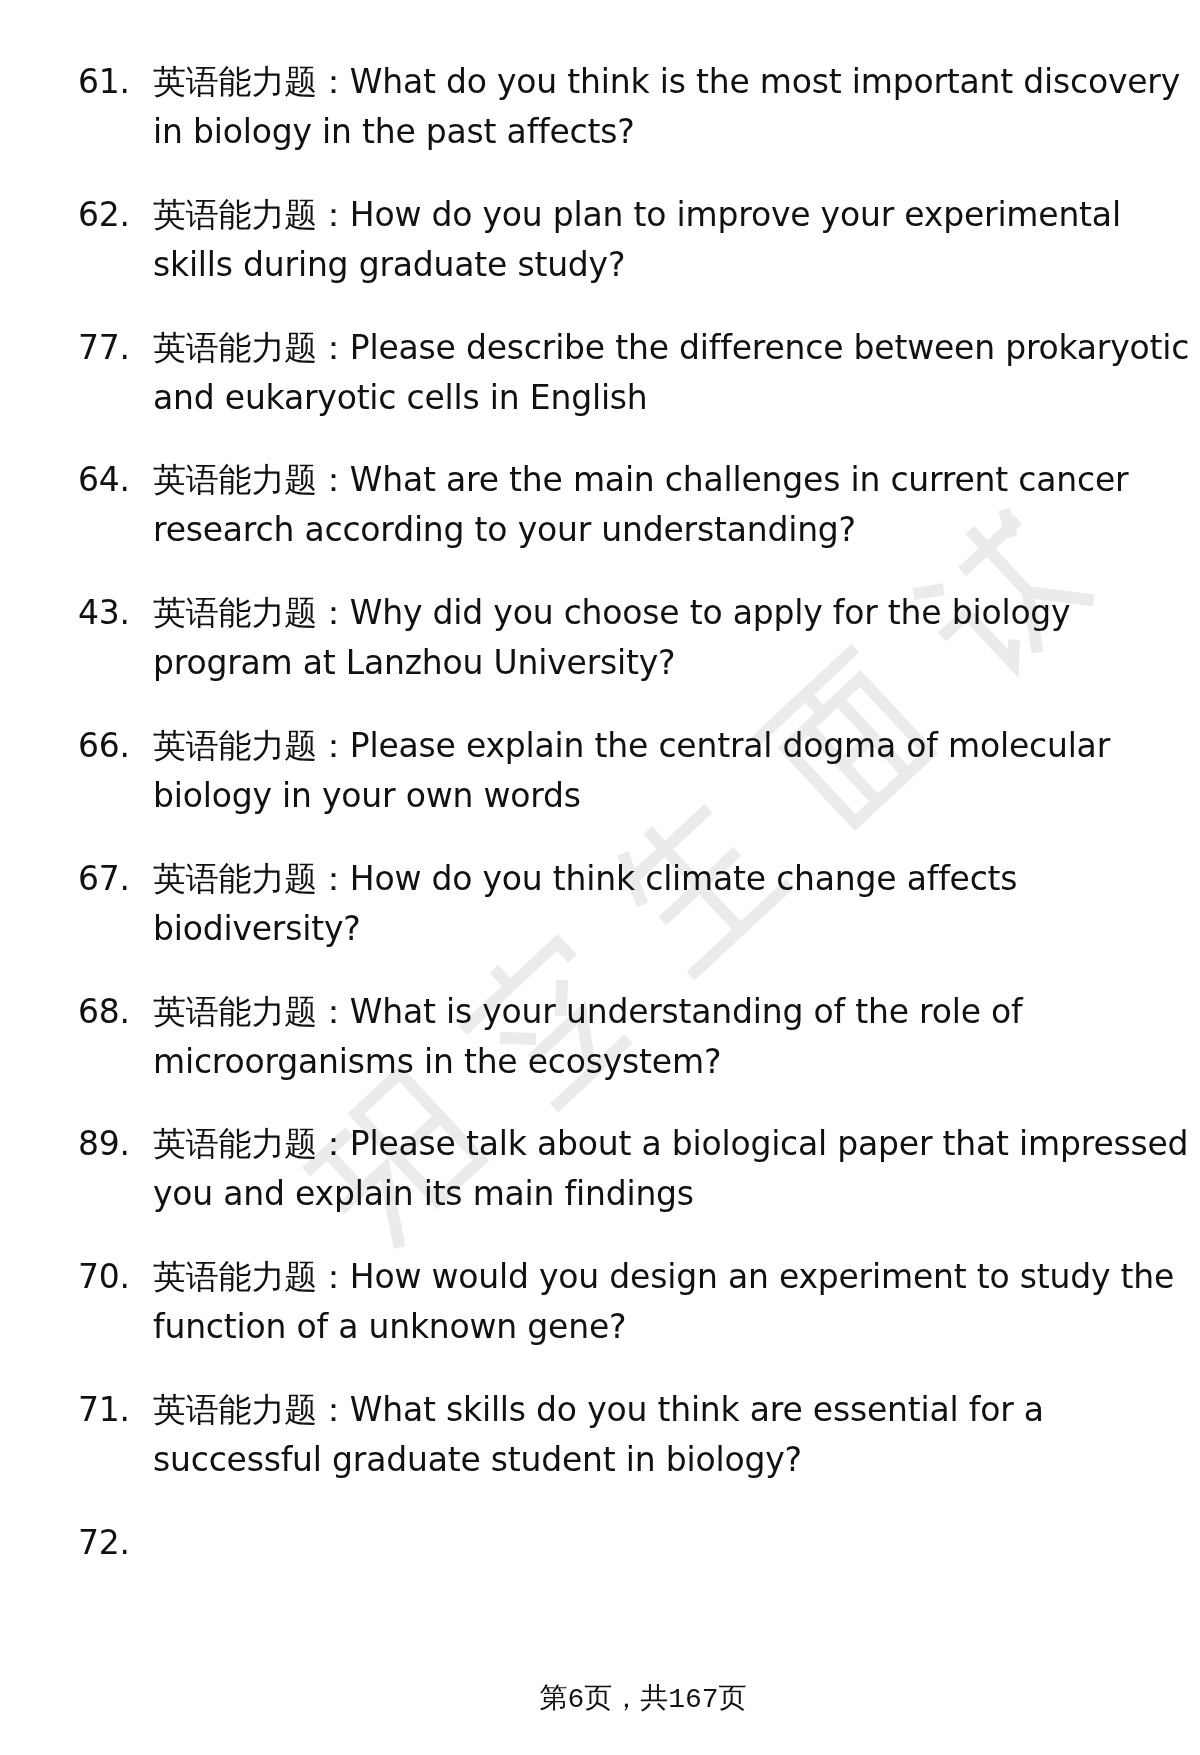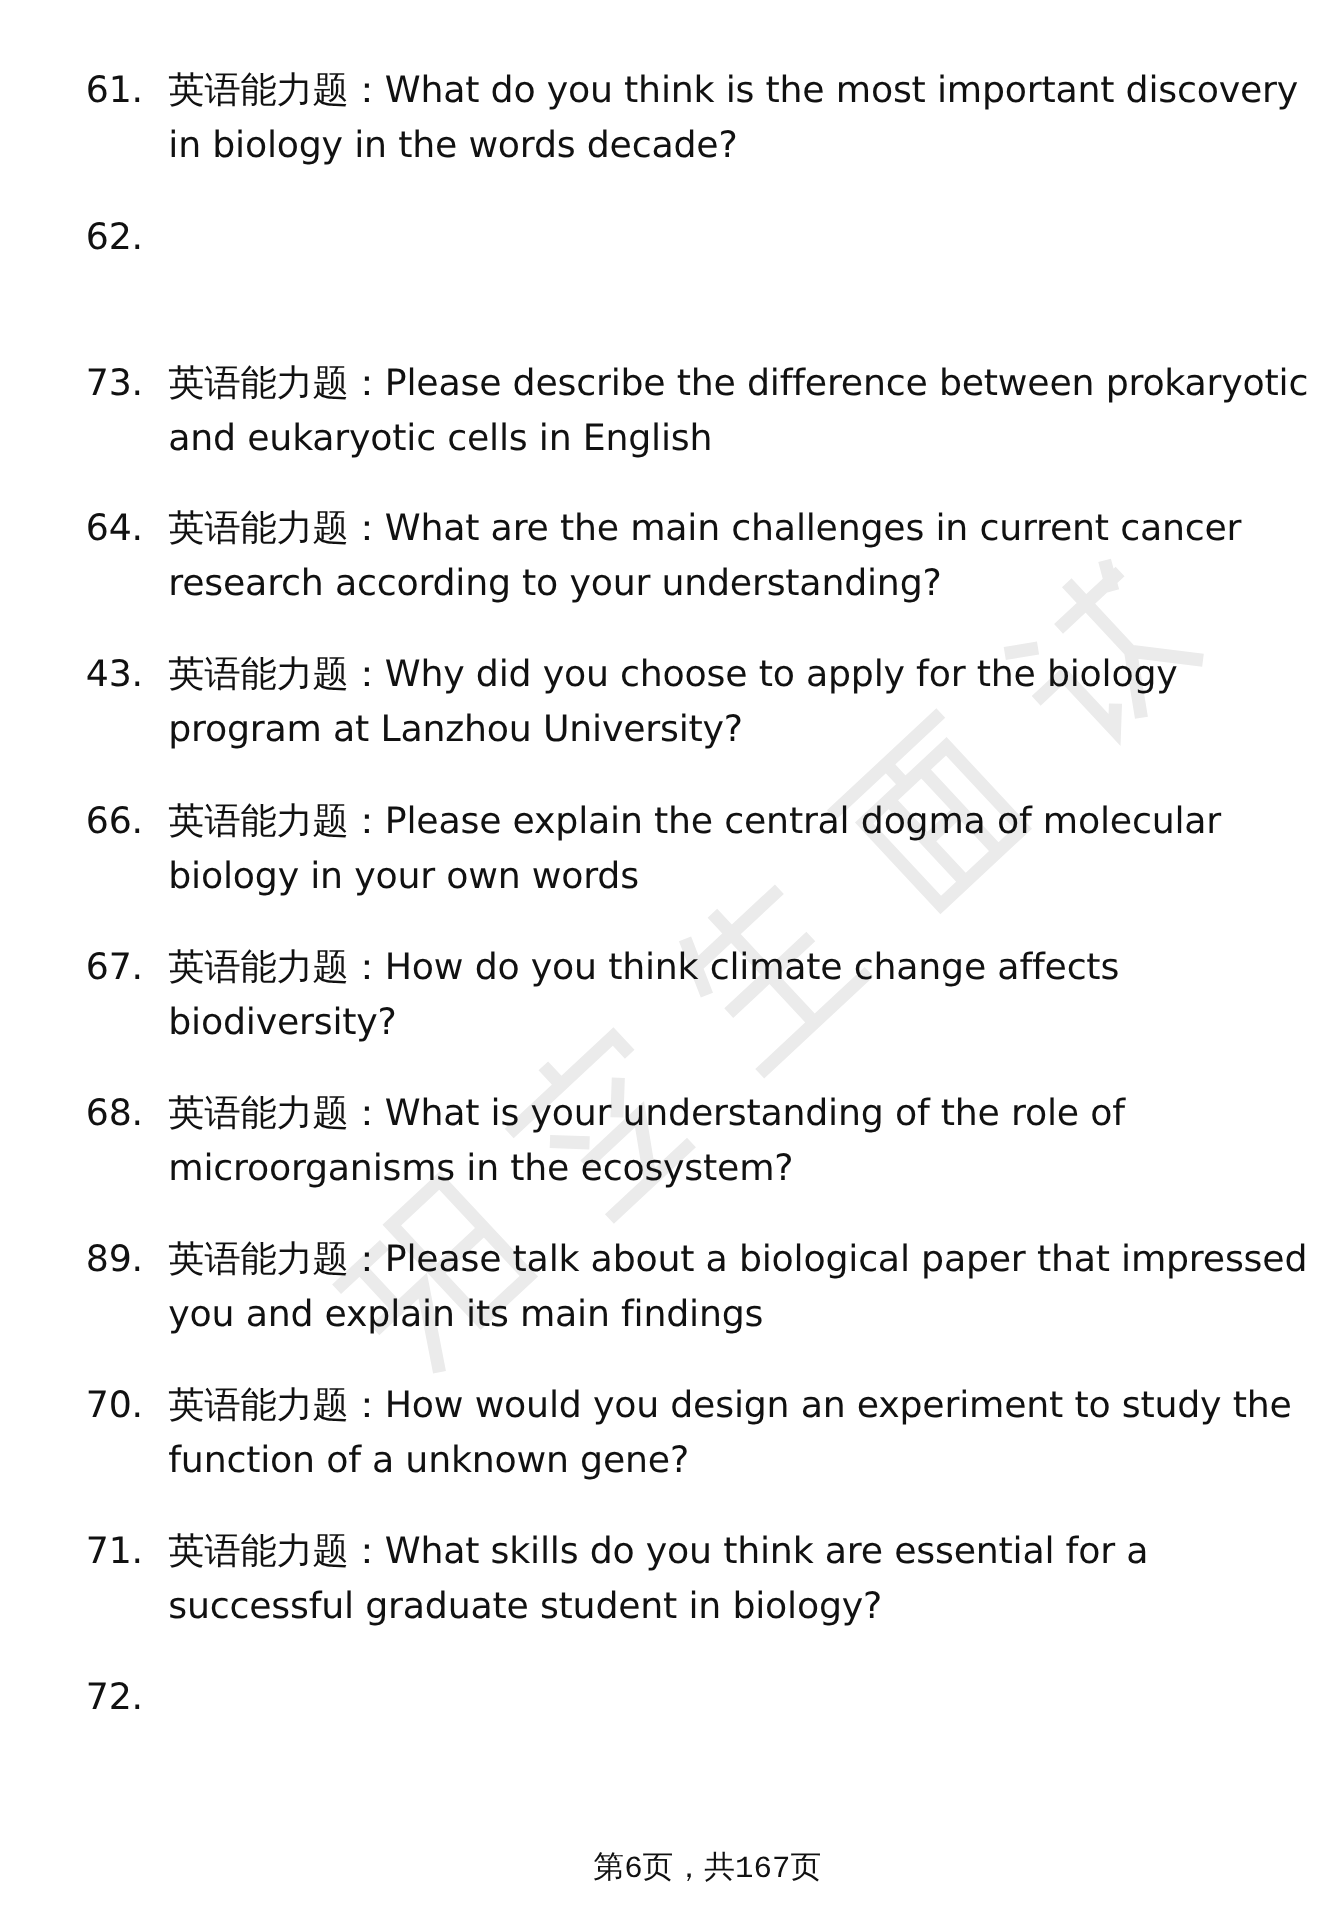--- a/index.html
+++ b/index.html
@@ -125,27 +125,28 @@
     <div class="wm-glyph">
       <svg viewBox="0 0 100 100" fill="none" stroke="#ebebeb" stroke-width="7">
         <path d="M15 15 L30 25 M10 45 H30 V85 L40 75 M45 25 H90 M65 10 V60 L45 90 M65 60 L90 90 M80 30 L88 15"></path>
       </svg>
     </div>
   </div>
 
   <ol class="question-list">
     <li class="question-item">
       <span class="q-number">61.</span>
-      <div class="q-body"><span class="q-category">英语能力题：</span><span>What do you think is the most important discovery in biology in the words decade?</span></div>
+      <div class="q-body"><span class="q-category">英语能力题：</span><span>What do you think is the most important discovery in biology in the past affects?</span></div>
     </li>
     <li class="question-item">
       <span class="q-number">62.</span>
+      <div class="q-body"><span class="q-category">英语能力题：</span><span>How do you plan to improve your experimental skills during graduate study?</span></div>
     </li>
     <li class="question-item">
-      <span class="q-number">73.</span>
+      <span class="q-number">77.</span>
       <div class="q-body"><span class="q-category">英语能力题：</span><span>Please describe the difference between prokaryotic and eukaryotic cells in English</span></div>
     </li>
     <li class="question-item">
       <span class="q-number">64.</span>
       <div class="q-body"><span class="q-category">英语能力题：</span><span>What are the main challenges in current cancer research according to your understanding?</span></div>
     </li>
     <li class="question-item">
       <span class="q-number">43.</span>
       <div class="q-body"><span class="q-category">英语能力题：</span><span>Why did you choose to apply for the biology program at Lanzhou University?</span></div>
     </li>

